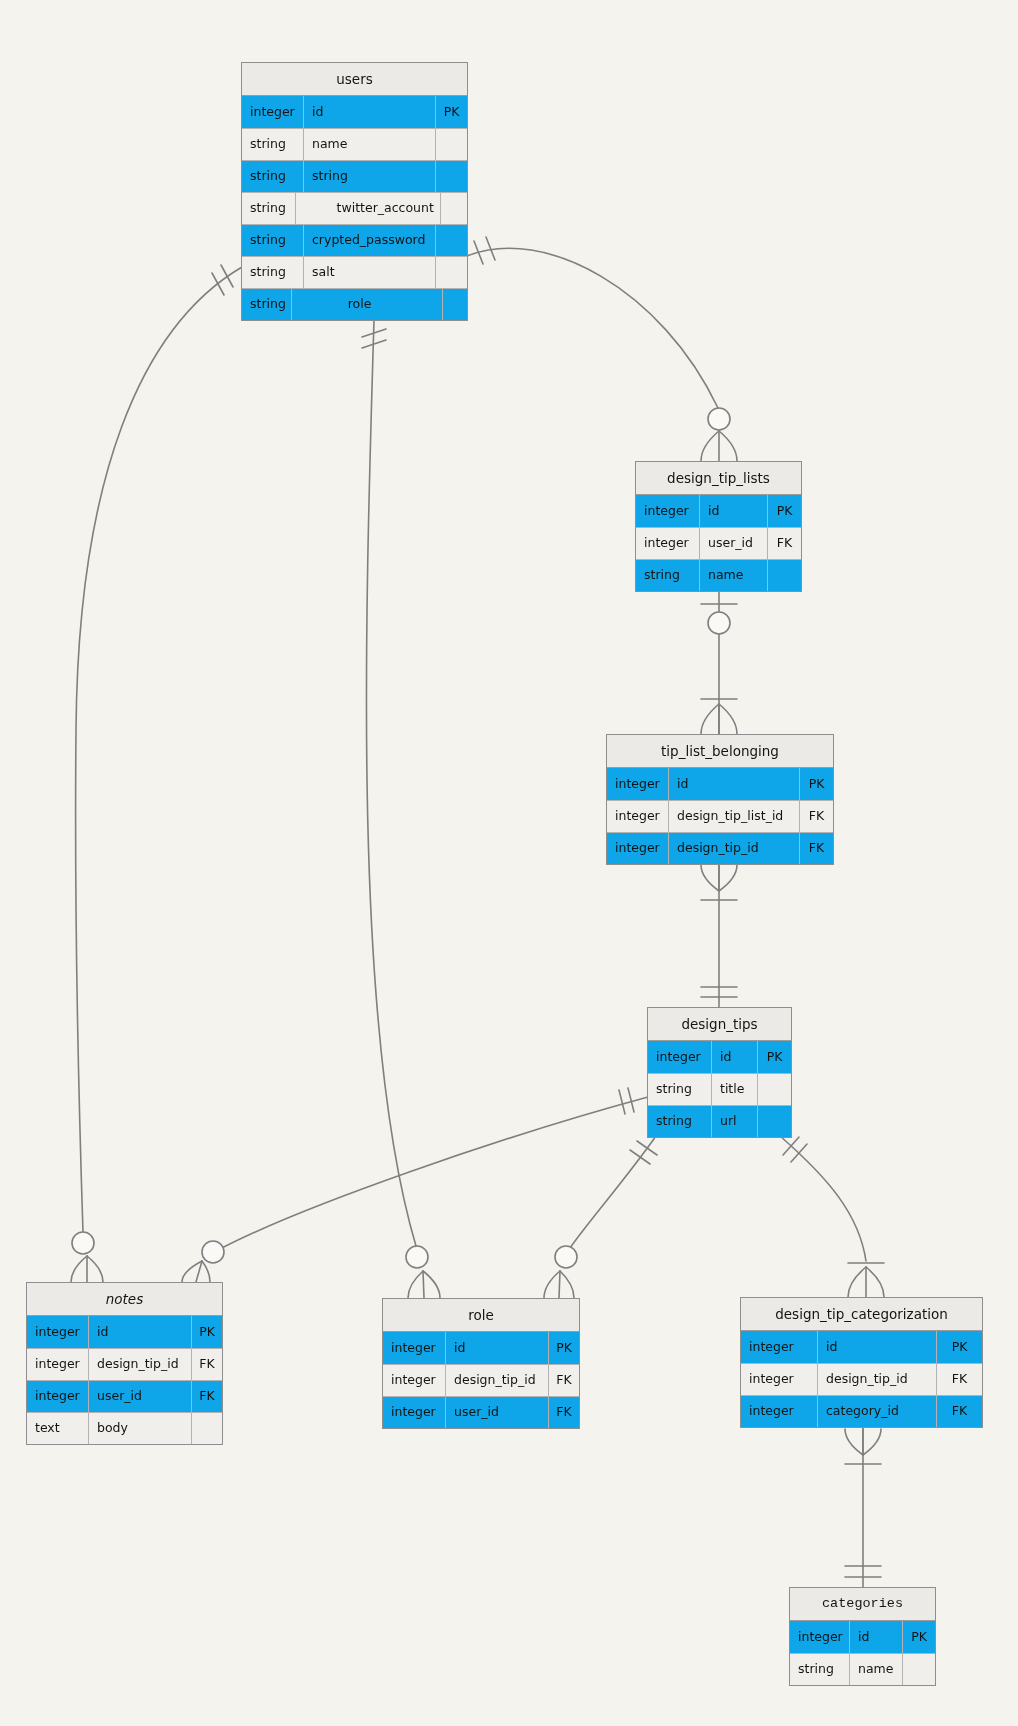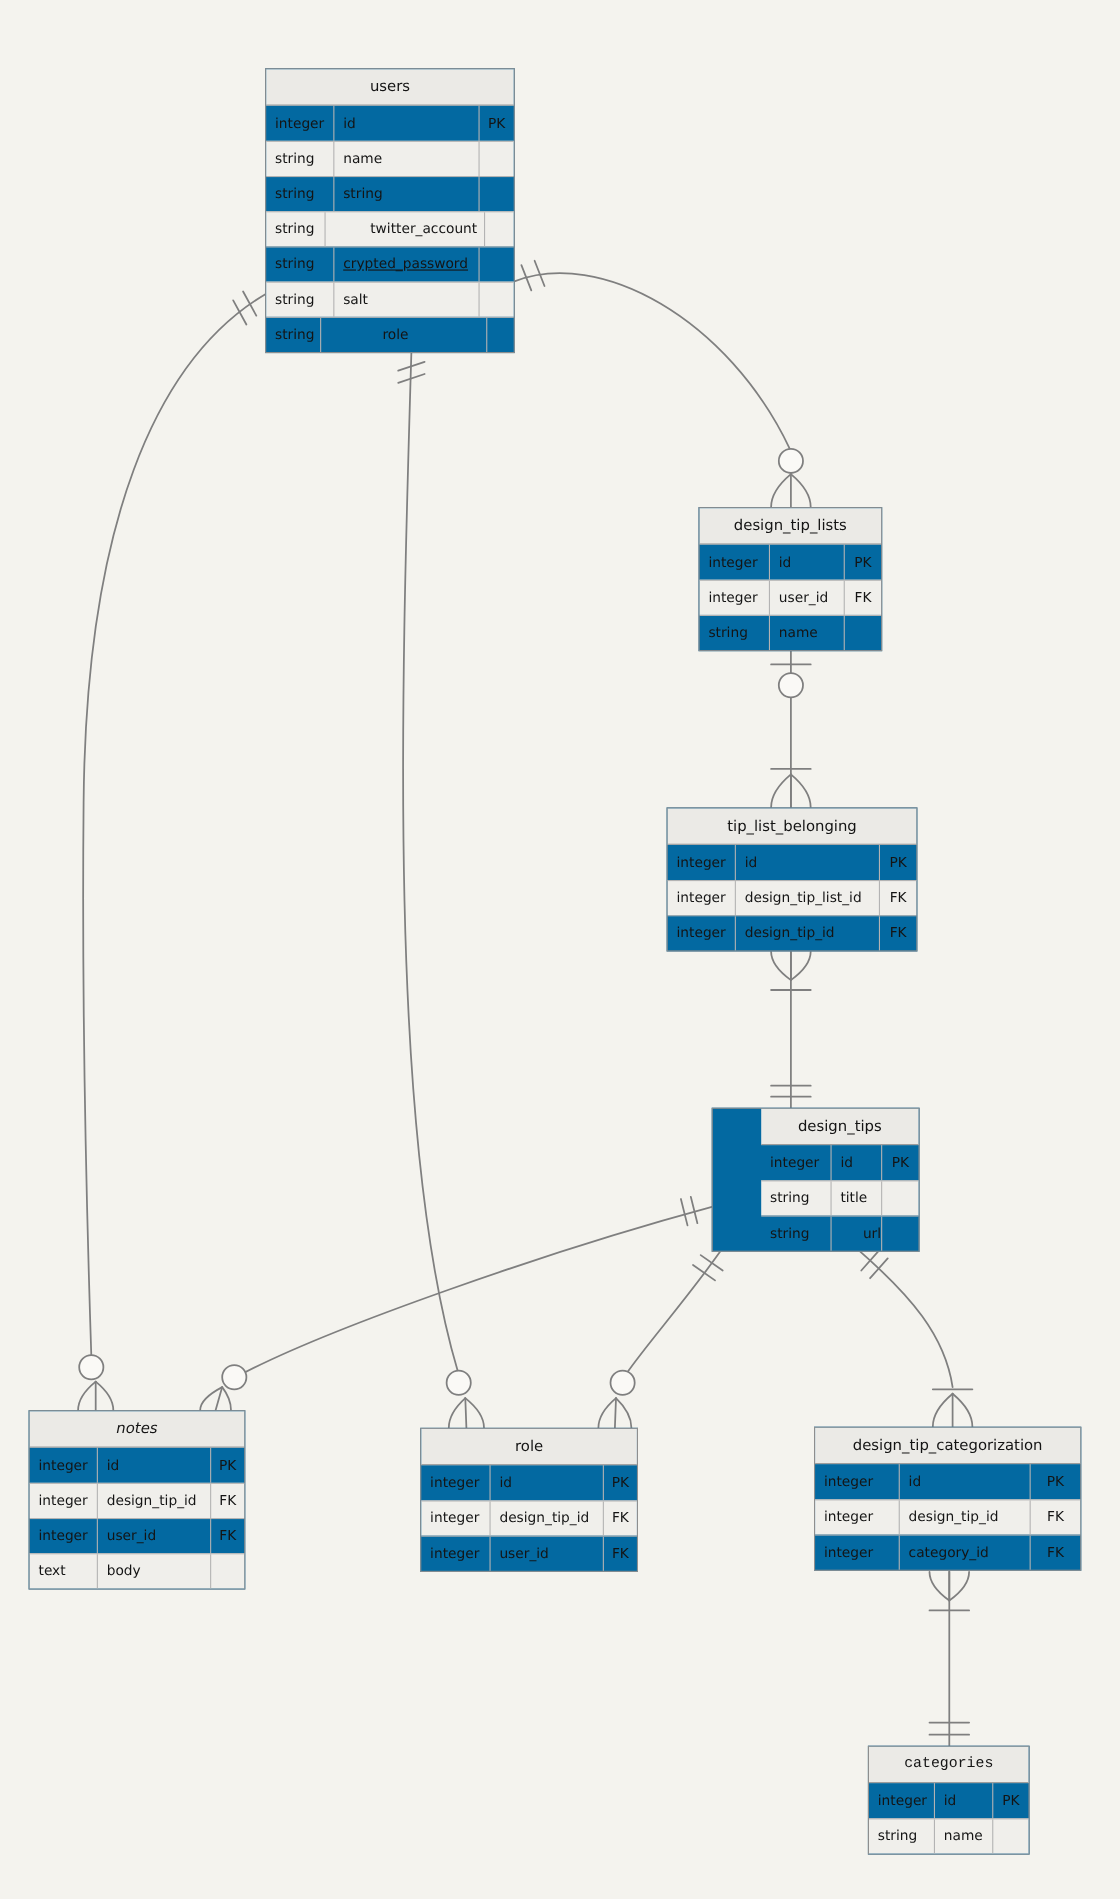--- a/index.html
+++ b/index.html
@@ -10,21 +10,21 @@
     font-family:"DejaVu Sans","Liberation Sans",sans-serif;
     color:#141414;
     overflow:hidden;
   }
   #rel-svg{position:absolute;left:0;top:0;z-index:1;}
   .rline{stroke:#7f7f7f;stroke-width:1.6;fill:none;stroke-linecap:round;}
   .rcircle{stroke:#7f7f7f;stroke-width:1.6;fill:#faf9f6;}
   .erd-table{
     position:absolute;z-index:2;
     border:1px solid #8e8e8e;
-    background:#0369a1;
+    background:#0ea5e9;
     box-shadow:0 0 0 0 transparent;
   }
   .erd-title{
     box-sizing:border-box;height:33px;line-height:32px;
     text-align:center;font-size:13.5px;
     background:#ebeae6;border-bottom:1px solid #9c9c9c;
     white-space:nowrap;overflow:hidden;
   }
   .erd-row{display:flex;box-sizing:border-box;height:32px;line-height:31px;font-size:12.5px;}
   .erd-row + .erd-row{border-top:1px solid #b3b3b3;height:32px;line-height:30px;}
@@ -137,21 +137,21 @@
         <div class="cell cell-name" style="width: 132px;">string</div>
         <div class="cell cell-key" style="width: 31px;"></div>
       </div>
       <div class="erd-row alt">
         <div class="cell cell-type" style="width: 62px;">string</div>
         <div class="cell cell-name" style="width: 132px; margin-left: 33px;">twitter_account</div>
         <div class="cell cell-key" style="width: 31px;"></div>
       </div>
       <div class="erd-row">
         <div class="cell cell-type" style="width: 62px;">string</div>
-        <div class="cell cell-name" style="width: 132px; text-decoration: underline;">crypted_password</div>
+        <div class="cell cell-name" style="width: 132px;">crypted_password</div>
         <div class="cell cell-key" style="width: 31px;"></div>
       </div>
       <div class="erd-row alt">
         <div class="cell cell-type" style="width: 62px;">string</div>
         <div class="cell cell-name" style="width: 132px;">salt</div>
         <div class="cell cell-key" style="width: 31px;"></div>
       </div>
       <div class="erd-row">
         <div class="cell cell-type" style="width: 62px;">string</div>
         <div class="cell cell-name" style="width: 132px; margin-left: 48px;">role</div>
@@ -187,35 +187,35 @@
         <div class="cell cell-type" style="width: 62px;">integer</div>
         <div class="cell cell-name" style="width: 131px;">design_tip_list_id</div>
         <div class="cell cell-key" style="width: 33px;">FK</div>
       </div>
       <div class="erd-row">
         <div class="cell cell-type" style="width: 62px;">integer</div>
         <div class="cell cell-name" style="width: 131px;">design_tip_id</div>
         <div class="cell cell-key" style="width: 33px;">FK</div>
       </div>
     </div>
-    <div class="erd-table" style="left: 647px; top: 1007px; width: 143px; padding-left: 44px;">
+    <div class="erd-table" style="left: 647px; top: 1007px; width: 143px;">
       <div class="erd-title" style="height: 33px; line-height: 32px;">design_tips</div>
       <div class="erd-row">
         <div class="cell cell-type" style="width: 64px;">integer</div>
         <div class="cell cell-name" style="width: 46px;">id</div>
         <div class="cell cell-key" style="width: 33px;">PK</div>
       </div>
       <div class="erd-row alt">
         <div class="cell cell-type" style="width: 64px;">string</div>
         <div class="cell cell-name" style="width: 46px;">title</div>
         <div class="cell cell-key" style="width: 33px;"></div>
       </div>
       <div class="erd-row">
         <div class="cell cell-type" style="width: 64px;">string</div>
-        <div class="cell cell-name" style="width: 46px; text-align: right;">url</div>
+        <div class="cell cell-name" style="width: 46px;">url</div>
         <div class="cell cell-key" style="width: 33px;"></div>
       </div>
     </div>
     <div class="erd-table" style="left: 26px; top: 1282px; width: 195px;">
       <div class="erd-title" style="height: 33px; line-height: 32px; font-style: italic;">notes</div>
       <div class="erd-row">
         <div class="cell cell-type" style="width: 62px;">integer</div>
         <div class="cell cell-name" style="width: 103px;">id</div>
         <div class="cell cell-key" style="width: 30px;">PK</div>
       </div>

